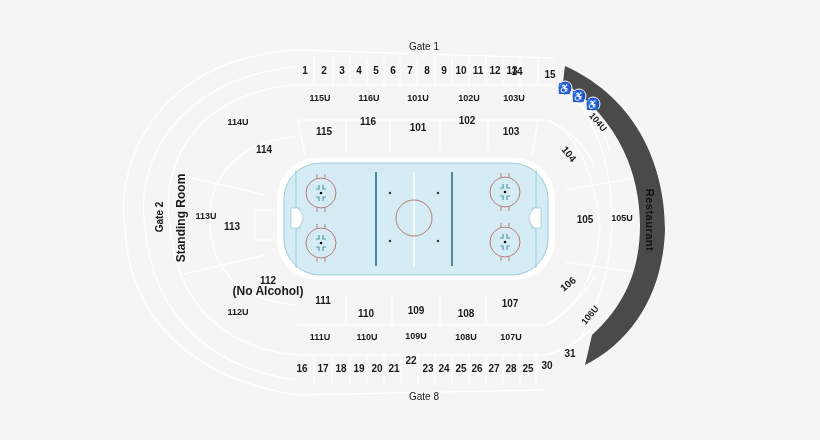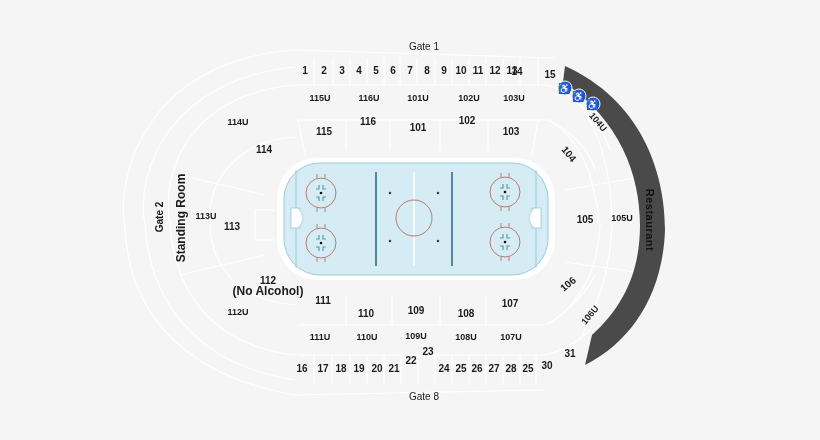--- a/index.html
+++ b/index.html
@@ -201,21 +201,21 @@
 <div class="lbl small" style="left:466px;top:337px">108U</div>
 <div class="lbl small" style="left:511px;top:337px">107U</div>
 
 <div class="lbl" style="left:302px;top:368px">16</div>
 <div class="lbl" style="left:323px;top:368px">17</div>
 <div class="lbl" style="left:341px;top:368px">18</div>
 <div class="lbl" style="left:359px;top:368px">19</div>
 <div class="lbl" style="left:377px;top:368px">20</div>
 <div class="lbl" style="left:394px;top:368px">21</div>
 <div class="lbl" style="left:411px;top:360px">22</div>
-<div class="lbl" style="left:428px;top:351px">23</div>
+<div class="lbl" style="left:428px;top:368px">23</div>
 <div class="lbl" style="left:444px;top:368px">24</div>
 <div class="lbl" style="left:461px;top:368px">25</div>
 <div class="lbl" style="left:477px;top:368px">26</div>
 <div class="lbl" style="left:494px;top:368px">27</div>
 <div class="lbl" style="left:511px;top:368px">28</div>
 <div class="lbl" style="left:528px;top:368px">25</div>
 <div class="lbl" style="left:547px;top:365px">30</div>
 <div class="lbl" style="left:570px;top:353px">31</div>
 
 </body></html>

